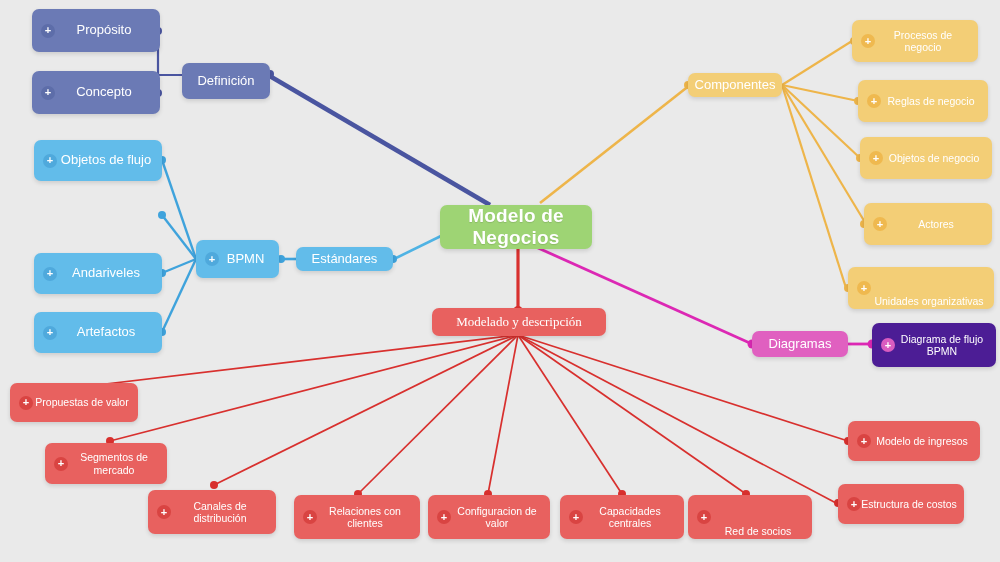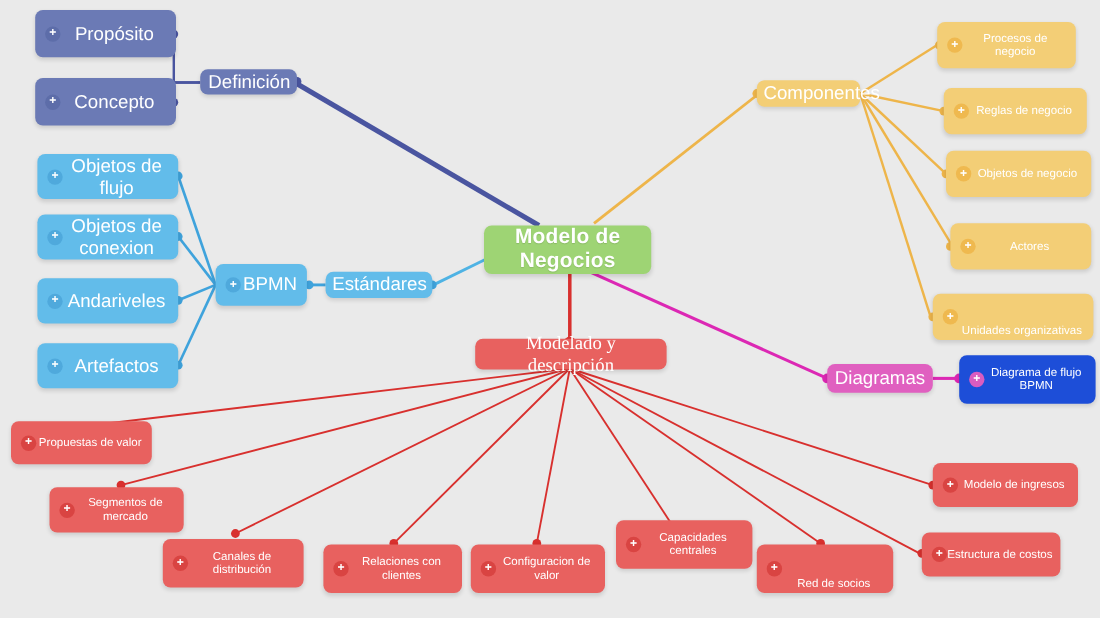--- a/index.html
+++ b/index.html
@@ -49,31 +49,31 @@
   .c-purple{background:#6b7ab5;}
   .c-purple .plus{background:#5d6da9;}
   .c-blue{background:#62bcea;}
   .c-blue .plus{background:#4fa9dc;}
   .c-green{background:#9ed474;}
   .c-orange{background:#f3ce76;}
   .c-orange .plus{background:#efb94f;}
   .c-red{background:#e8615f;}
   .c-red .plus{background:#d94442;}
   .c-magenta{background:#e060c0;justify-content:flex-end;}
-  .c-pink{background:#1d4ed8;}
+  .c-pink{background:#4c1d95;}
   .c-pink .plus{background:#d95cc0;}
 
   .root{
     font-size:19px;
     font-weight:600;
     letter-spacing:.2px;
     text-shadow:0 1px 1px rgba(0,0,0,.12);
   }
   .sz-sm{font-size:10.5px;}
-  .sz-md{font-size:17px;}
+  .sz-md{font-size:13px;}
   .pad-plus{padding-left:22px;}
 </style>
 </head>
 <body>
 
 <div id="canvas">
 
   <svg class="edges" viewBox="0 0 1000 562">
 
     <path d="M 490 205 L 268 75" stroke="#4a55a0" stroke-width="4.5" fill="none"></path>
@@ -135,21 +135,21 @@
     <circle cx="746" cy="494" r="4" fill="#d8302e"></circle>
     <circle cx="838" cy="503" r="4" fill="#d8302e"></circle>
     <circle cx="848" cy="441" r="4" fill="#d8302e"></circle>
   </svg>
 
   <div class="node c-green root" style="left:440px;top:205px;width:152px;height:44px;flex-direction:column;">
     <span class="label">Modelo de</span>
     <span class="label">Negocios</span>
   </div>
 
-  <div class="node c-purple sz-md" style="left:182px;top:63px;width:88px;height:23px;text-align:right;">
+  <div class="node c-purple sz-md" style="left:182px;top:63px;width:88px;height:36px;">
     <span class="label">Definición</span>
   </div>
 
   <div class="node c-purple sz-md pad-plus" style="left:32px;top:9px;width:128px;height:43px;">
     <span class="plus"></span>
     <span class="label">Propósito</span>
   </div>
 
   <div class="node c-purple sz-md pad-plus" style="left:32px;top:71px;width:128px;height:43px;">
     <span class="plus"></span>
@@ -163,24 +163,20 @@
   <div class="node c-blue sz-md pad-plus" style="left:196px;top:240px;width:83px;height:38px;">
     <span class="plus"></span>
     <span class="label">BPMN</span>
   </div>
 
   <div class="node c-blue sz-md pad-plus" style="left:34px;top:140px;width:128px;height:41px;">
     <span class="plus"></span>
     <span class="label">Objetos de flujo</span>
   </div>
 
-  <div class="node c-blue sz-md pad-plus" style="left:34px;top:195px;width:128px;height:41px;">
-    <span class="plus"></span>
-    <span class="label">Objetos de conexion</span>
-  </div>
 
   <div class="node c-blue sz-md pad-plus" style="left:34px;top:253px;width:128px;height:41px;">
     <span class="plus"></span>
     <span class="label">Andariveles</span>
   </div>
 
   <div class="node c-blue sz-md pad-plus" style="left:34px;top:312px;width:128px;height:41px;">
     <span class="plus"></span>
     <span class="label">Artefactos</span>
   </div>
@@ -246,21 +242,21 @@
   <div class="node c-red sz-sm pad-plus" style="left:294px;top:495px;width:126px;height:44px;">
     <span class="plus"></span>
     <span class="label">Relaciones con clientes</span>
   </div>
 
   <div class="node c-red sz-sm pad-plus" style="left:428px;top:495px;width:122px;height:44px;">
     <span class="plus"></span>
     <span class="label">Configuracion de valor</span>
   </div>
 
-  <div class="node c-red sz-sm pad-plus" style="left:560px;top:473px;width:124px;height:44px;">
+  <div class="node c-red sz-sm pad-plus" style="left:560px;top:495px;width:124px;height:44px;">
     <span class="plus"></span>
     <span class="label">Capacidades centrales</span>
   </div>
 
   <div class="node c-red sz-sm pad-plus" style="left:688px;top:495px;width:124px;height:44px;align-items:flex-end;">
     <span class="plus"></span>
     <span class="label">Red de socios</span>
   </div>
 
   <div class="node c-red sz-sm pad-plus" style="left:838px;top:484px;width:126px;height:40px;">

